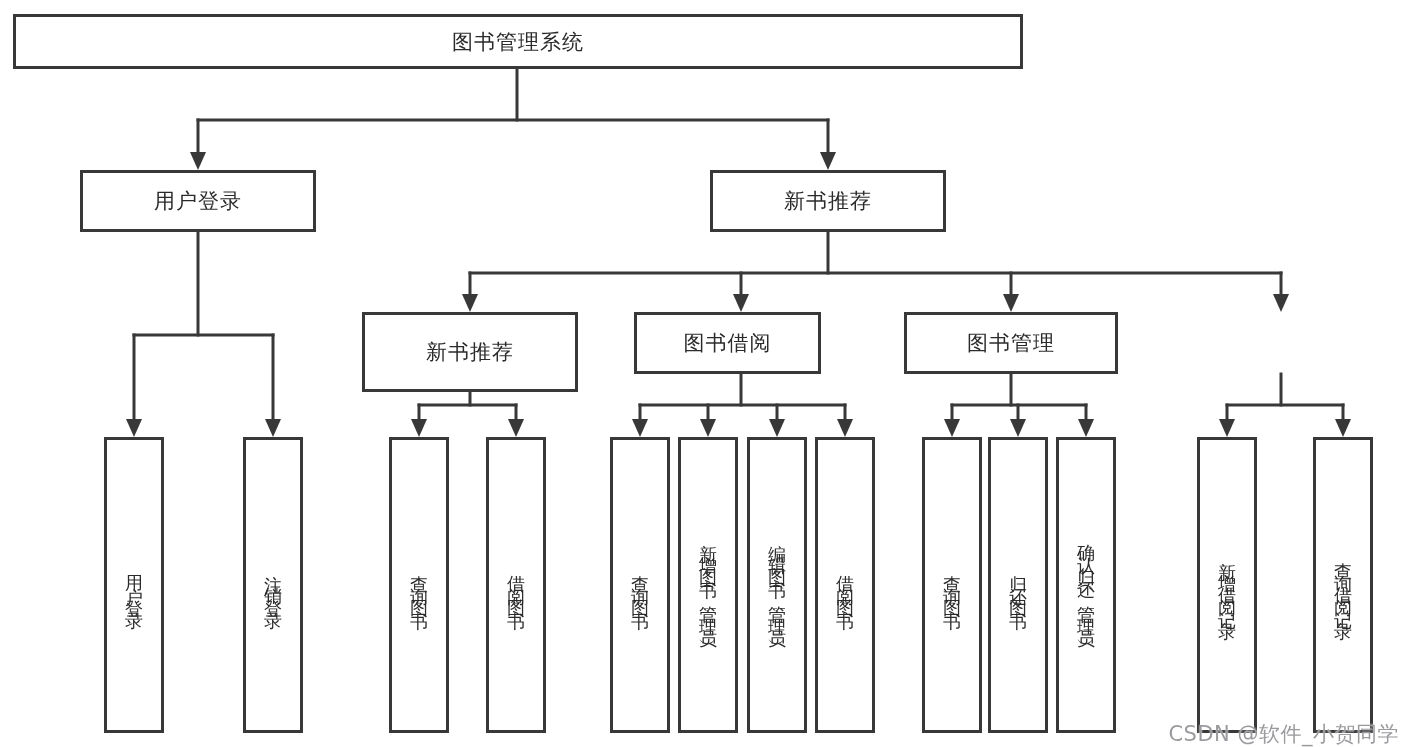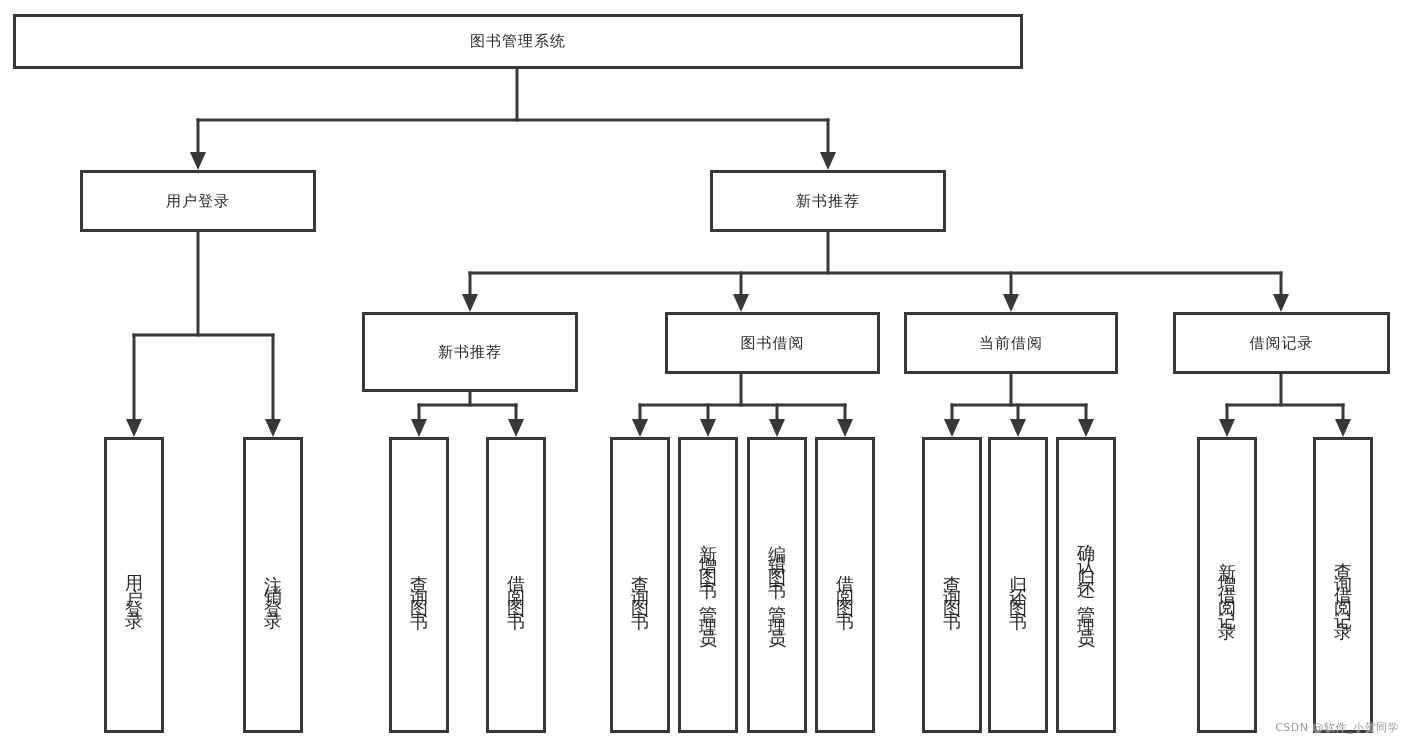--- a/index.html
+++ b/index.html
@@ -21,41 +21,41 @@
     position: absolute;
     box-sizing: border-box;
     border: 3px solid #383838;
     background: #ffffff;
     display: flex;
     align-items: center;
     justify-content: center;
     z-index: 1;
   }
   .hnode .lbl {
-    font-size: 15px;
+    font-size: 21px;
     color: #2b2b2b;
     letter-spacing: 1px;
     white-space: nowrap;
   }
   .vnode { top: 437px; width: 60px; height: 296px; }
   .vnode .vlbl {
     writing-mode: vertical-rl;
     text-orientation: mixed;
     font-size: 18px;
     color: #2b2b2b;
     letter-spacing: 0.68em;
     line-height: 1;
     white-space: nowrap;
   }
   .watermark {
     position: absolute;
     right: 6px;
     top: 720px;
     z-index: 3;
-    font-size: 11px;
+    font-size: 21px;
     color: #9b9b9f;
     letter-spacing: 0.5px;
     text-shadow: 0 0 2px rgba(255,255,255,0.9);
     white-space: nowrap;
   }
 </style>
 </head>
 <body>
 
 <div class="canvas">
@@ -122,28 +122,25 @@
   <div class="node hnode" style="left:80px; top:170px; width:236px; height:62px">
     <span class="lbl">用户登录</span>
   </div>
   <div class="node hnode" style="left:710px; top:170px; width:236px; height:62px">
     <span class="lbl">新书推荐</span>
   </div>
 
   <div class="node hnode" style="left:362px; top:312px; width:216px; height:80px">
     <span class="lbl">新书推荐</span>
   </div>
-  <div class="node hnode" style="left:665px; top:312px; width:215px; height:62px">
+  <div class="node hnode" style="left:634px; top:312px; width:187px; height:62px">
     <span class="lbl">图书借阅</span>
   </div>
   <div class="node hnode" style="left:904px; top:312px; width:214px; height:62px">
-    <span class="lbl">当前借阅</span>
-  </div>
-  <div class="node hnode" style="left:1173px; top:312px; width:217px; height:62px">
-    <span class="lbl">借阅记录</span>
+    <span class="lbl">图书管理</span>
   </div>
 
   <div class="node vnode" style="left:104px">
     <span class="vlbl">用户登录</span>
   </div>
   <div class="node vnode" style="left:243px">
     <span class="vlbl">注销登录</span>
   </div>
   <div class="node vnode" style="left:389px">
     <span class="vlbl">查询图书</span>

